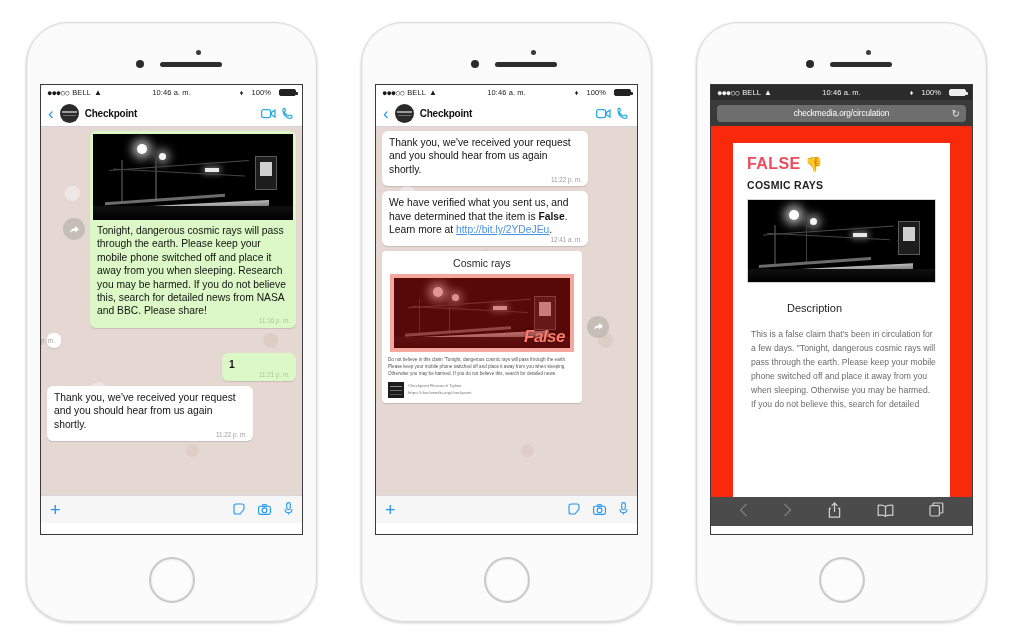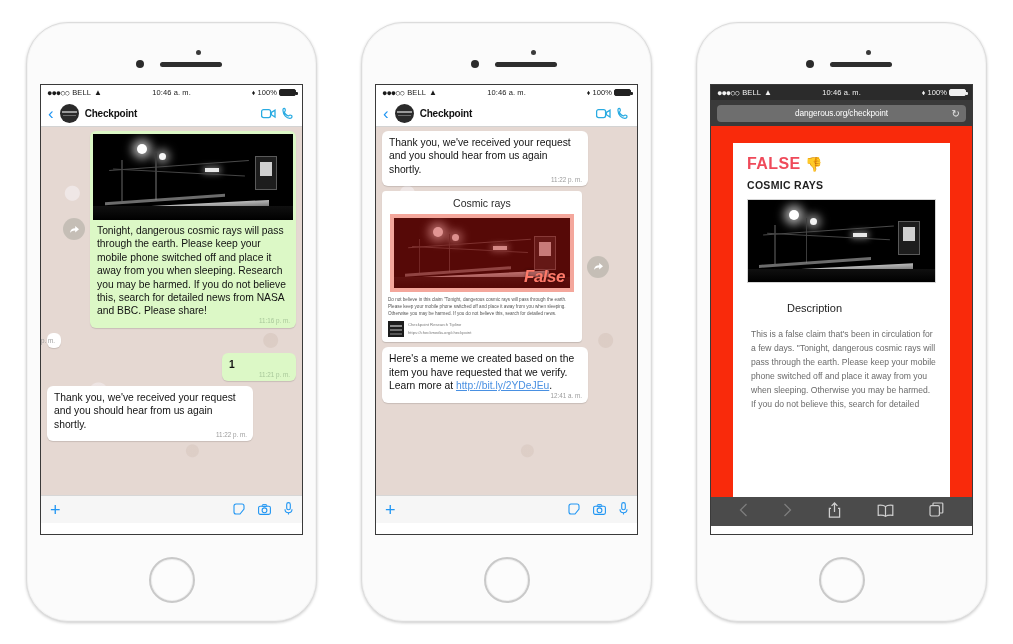--- a/index.html
+++ b/index.html
@@ -41,21 +41,21 @@
     border:1px solid #3a3a3a;
   }
 
   
   .statusbar { height:15px; background:#fff; display:flex; align-items:center;
                padding:0 6px; font-size:7.5px; color:#1a1a1a; letter-spacing:.1px; }
   .sb-left { display:flex; align-items:center; gap:3px; flex:1; }
   .dots { letter-spacing:-1px; font-size:9px; }
   .wifi { font-size:8px; }
   .sb-center { flex:0 0 auto; font-size:7.5px; }
-  .sb-right { flex:1; display:flex; align-items:center; justify-content:flex-end; gap:2px; }
+  .sb-right { flex:1; display:flex; align-items:center; justify-content:flex-end; gap:8px; }
   .batt { width:17px; height:7px; border:1px solid #222; border-radius:2px; position:relative;
           background:#222; }
   .batt:after { content:""; position:absolute; right:-3px; top:2px; width:2px; height:3px;
                 background:#222; border-radius:0 1px 1px 0; }
   .statusbar.dark { background:#2b2b2b; color:#f2f2f2; }
   .statusbar.dark .batt { border-color:#eee; background:#eee; }
   .statusbar.dark .batt:after { background:#eee; }
 
   
   .wa-header { height:27px; background:#fff; border-bottom:1px solid #d3d3d3;
@@ -351,20 +351,26 @@
       <div class="chat">
         <div class="chat-inner">
 
           <div class="row in">
             <div class="bubble in">
               <span>Thank you, we've received your request and you should hear from us again shortly.</span>
               <span class="tm">11:22 p. m.</span>
             </div>
           </div>
 
+          <div class="row in">
+            <div class="bubble in">
+              <span>We have verified what you sent us, and have determined that the item is </span><span class="b">False</span><span>. Learn more at </span><span class="lnk">http://bit.ly/2YDeJEu</span><span>.</span>
+              <span class="tm">12:41 a. m.</span>
+            </div>
+          </div>
 
           <div class="row in" style="align-items:center;">
             <div class="lp">
               <div class="lp-title">Cosmic rays</div>
               <div class="lp-img">
                 <div class="night red" style="width:100%;height:100%;">
                   <span class="g1"></span>
                     <span class="g2"></span>
                     <span class="g3"></span>
                   <span class="pole"></span>
@@ -391,26 +397,20 @@
                 </div>
               </div>
             </div>
             <div class="fwd">
               <svg width="11" height="9" viewBox="0 0 11 9">
                   <path d="M6.2 1 L10 4.3 L6.2 7.6 V5.4 C3.4 5.4 1.8 6.2 1 8 c.2-3.3 1.9-4.8 5.2-4.8 Z" fill="#fff"></path>
                 </svg>
             </div>
           </div>
 
-          <div class="row in">
-            <div class="bubble in">
-              <span>Here's a meme we created based on the item you have requested that we verify. Learn more at </span><span class="lnk">http://bit.ly/2YDeJEu</span><span>.</span>
-              <span class="tm">12:41 a. m.</span>
-            </div>
-          </div>
 
         </div>
       </div>
 
       <div class="inputbar">
         <span class="plus">+</span>
         <span class="in-spacer"></span>
         <span class="in-icons">
           <span>
             <svg width="12" height="12" viewBox="0 0 12 12">
@@ -453,21 +453,21 @@
         <div class="sb-center">10:46 a. m.</div>
         <div class="sb-right">
           <span style="font-size:7px;">♦</span>
           <span>100%</span>
           <span class="batt"></span>
         </div>
       </div>
 
       <div class="sf-urlbar">
         <div class="sf-field">
-          <span class="sf-url">dangerous.org/checkpoint</span>
+          <span class="sf-url">checkmedia.org/circulation</span>
           <span class="sf-reload">↻</span>
         </div>
       </div>
 
       <div class="sf-page">
         <div class="sf-card">
           <div class="verdict">
             <span>FALSE</span>
             <span class="thumb-dn">👎</span>
           </div>

